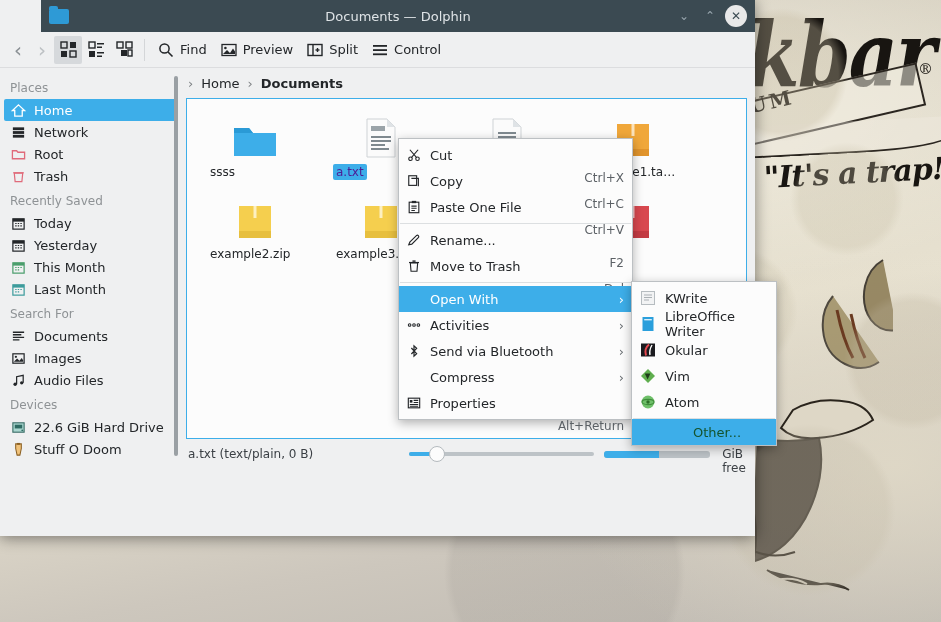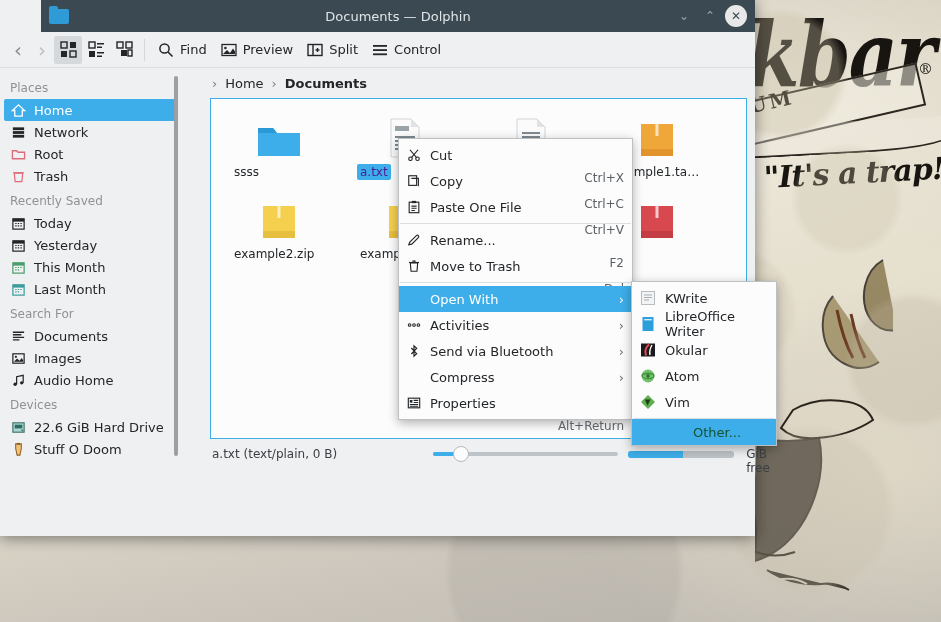--- a/index.html
+++ b/index.html
@@ -144,21 +144,21 @@
   .tb-nav { color: #8b9195; font-size: 20px; padding: 0 8px; }
   .tb-nav.disabled { color: #bdc1c4; }
   .tb-sep { width: 1px; height: 22px; background: #d4d6d8; margin: 0 6px; }
   .viewmode {
     width: 28px; height: 28px; display: flex; align-items: center;
     justify-content: center; border-radius: 2px;
   }
   .viewmode.active { background: #d6d9dc; }
 
   
-  #win-body { display: flex; height: 401px; gap: 24px; }
+  #win-body { display: flex; height: 401px; }
 
   
   #sidebar {
     width: 180px; background: #eff0f1; position: relative;
     padding-top: 6px; overflow: hidden;
   }
   .side-head {
     font-size: 12px; color: #8e9295; padding: 7px 10px 4px 10px;
   }
   .side-item {
@@ -469,21 +469,21 @@
         <span>Images</span>
       </div>
       <div class="side-item">
         <span class="side-ico">
           <svg width="15" height="15" viewBox="0 0 16 16">
               <path d="M6 12V4l7-1.5v8" fill="none" stroke="#232629" stroke-width="1.3"></path>
               <circle cx="4.4" cy="12" r="1.8" fill="#232629"></circle>
               <circle cx="11.4" cy="10.5" r="1.8" fill="#232629"></circle>
             </svg>
         </span>
-        <span>Audio Home</span>
+        <span>Audio Files</span>
       </div>
 
       <div class="side-head">Devices</div>
       <div class="side-item">
         <span class="side-ico">
           <svg width="15" height="15" viewBox="0 0 16 16">
               <rect x="2" y="3" width="12" height="10" fill="#a9d6cf" stroke="#3b6e68" stroke-width="1.2"></rect>
               <rect x="4" y="5" width="8" height="4" fill="#2e6b63"></rect>
               <circle cx="12" cy="11" r="1" fill="#2e6b63"></circle>
             </svg>
@@ -749,36 +749,36 @@
           <path d="M9 2.5 q-5 4 -3 11" fill="none" stroke="#e8484f" stroke-width="2"></path>
           <path d="M12 3 q-3 5 -2 10" fill="none" stroke="#ffffff" stroke-width="1.4"></path>
         </svg>
     </span>
     <span>Okular</span>
   </div>
 
   <div class="smi">
     <span class="smi-ico">
       <svg width="16" height="16" viewBox="0 0 16 16">
+          <path d="M8 1 L15 8 L8 15 L1 8 Z" fill="#5fae4e"></path>
+          <path d="M4.8 5.5 h5.6 L7.6 11.5 Z" fill="#1f3c1a"></path>
+        </svg>
+    </span>
+    <span>Vim</span>
+  </div>
+
+  <div class="smi">
+    <span class="smi-ico">
+      <svg width="16" height="16" viewBox="0 0 16 16">
           <circle cx="8" cy="8" r="6.4" fill="#6fc06a"></circle>
           <ellipse cx="8" cy="8" rx="6" ry="2.6" fill="none" stroke="#3f8d3a" stroke-width="1.1"></ellipse>
           <circle cx="8" cy="8" r="1.7" fill="#2c6e28"></circle>
         </svg>
     </span>
     <span>Atom</span>
   </div>
 
-  <div class="smi">
-    <span class="smi-ico">
-      <svg width="16" height="16" viewBox="0 0 16 16">
-          <path d="M8 1 L15 8 L8 15 L1 8 Z" fill="#5fae4e"></path>
-          <path d="M4.8 5.5 h5.6 L7.6 11.5 Z" fill="#1f3c1a"></path>
-        </svg>
-    </span>
-    <span>Vim</span>
-  </div>
-
   <div class="smi-sep"></div>
 
   <div class="smi sel">
     <span>Other...</span>
   </div>
 </div>
 
 </body></html>

